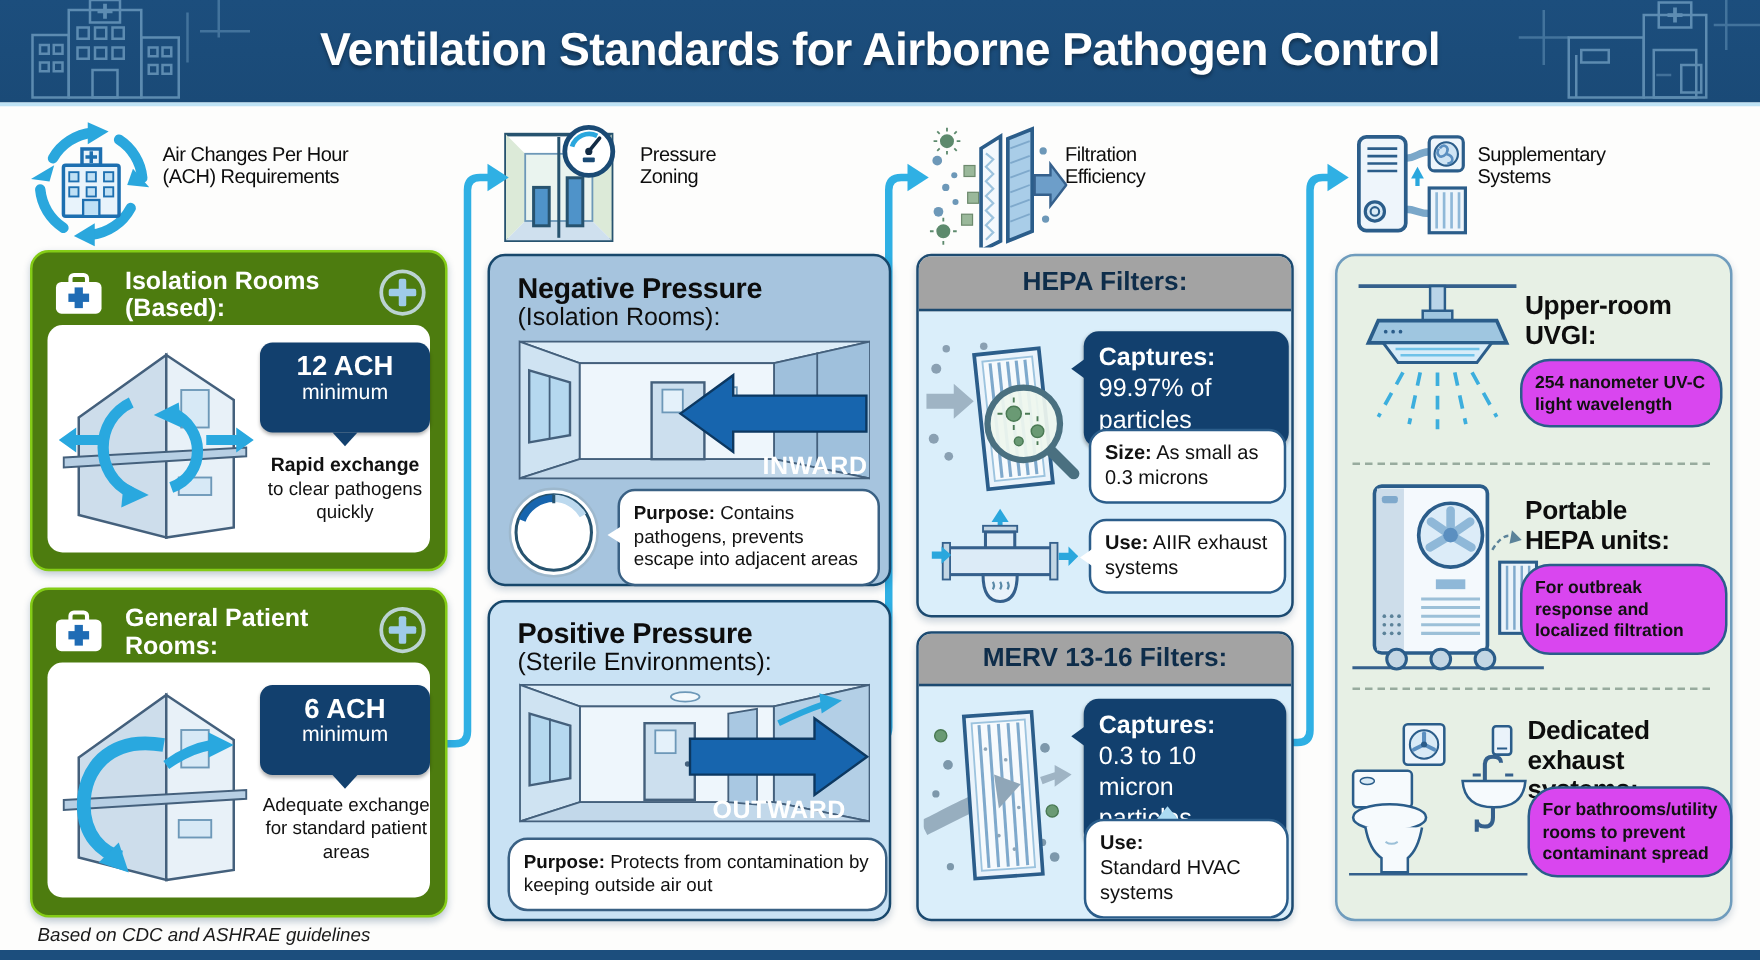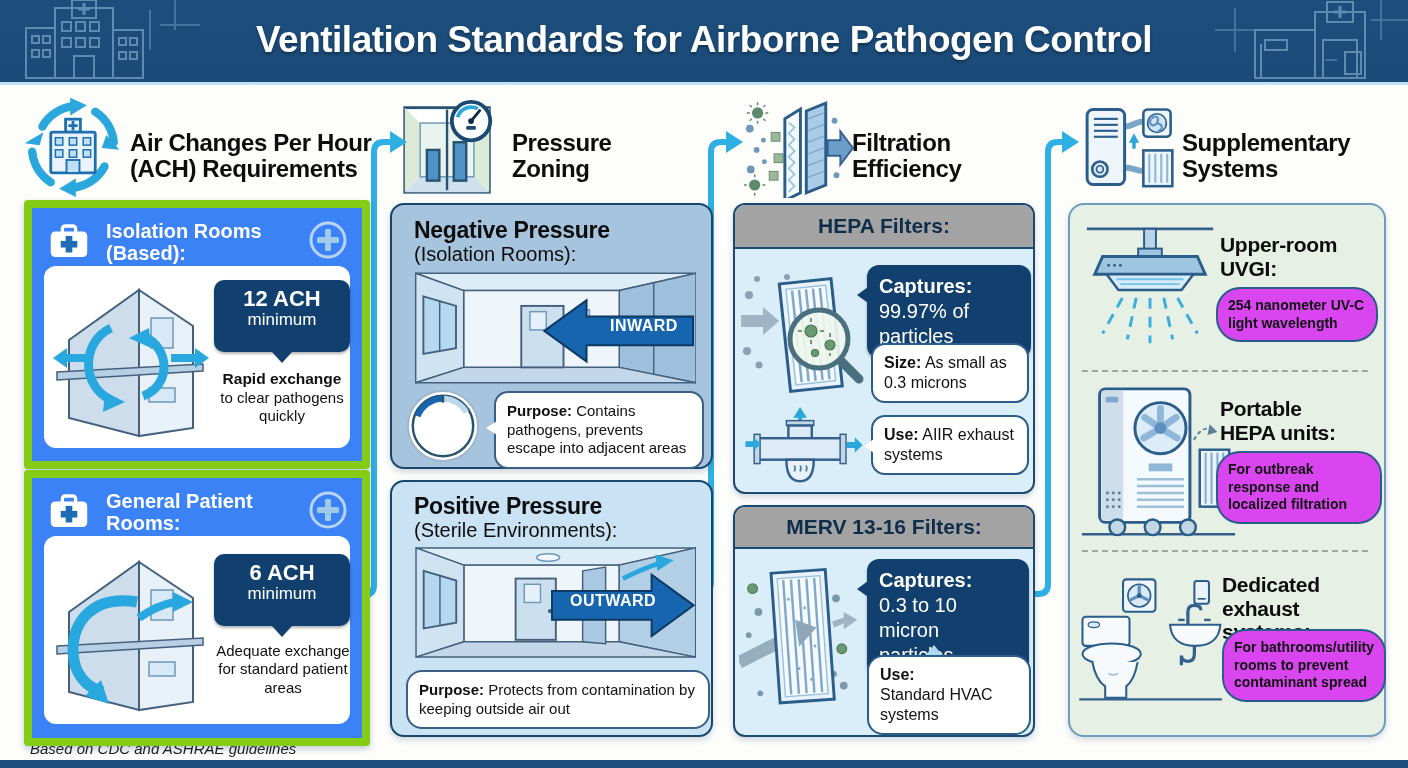--- a/index.html
+++ b/index.html
@@ -3,38 +3,38 @@
 <meta charset="utf-8">
 <style>
   html,body{margin:0;padding:0;}
   body{width:1408px;height:768px;background:#fdfdfc;font-family:"Liberation Sans",sans-serif;overflow:hidden;position:relative;}
   .abs{position:absolute;}
   
   #banner{left:0;top:0;width:1408px;height:82px;background:linear-gradient(180deg,#1c4e7d 0%,#1a4a77 100%);border-bottom:3px solid #bfe3f5;}
   #banner h1{margin:0;text-align:center;line-height:80px;color:#fff;font-size:37px;font-weight:bold;letter-spacing:-0.5px;text-shadow:0 2px 3px rgba(0,0,0,.35);}
   .deco{opacity:.5;}
   
-  .col-title{font-weight:bold;font-size:24px;line-height:1.08;color:#0d0d0d;letter-spacing:-0.4px;margin-top:14px;}
+  .col-title{font-weight:normal;font-size:16px;line-height:1.08;color:#0d0d0d;letter-spacing:-0.4px;}
   .col-title span{display:block;}
   
-  .blue-card{background:#3b82f6;border:8px solid #84cc16;border-radius:4px;box-shadow:0 3px 6px rgba(20,60,100,.25);}
+  .blue-card{background:#4d7c0f;border:2px solid #84cc16;border-radius:15px;box-shadow:0 3px 6px rgba(20,60,100,.25);}
   .blue-card .hdr-title{color:#fff;font-weight:bold;font-size:20px;line-height:1.12;}
   .blue-card .hdr-title span{display:block;}
   .white-panel{background:#fff;border-radius:12px;}
   .value-bubble{background:#12406e;border-radius:10px;color:#fff;text-align:center;box-shadow:0 2px 3px rgba(0,0,0,.3);}
   .value-bubble .v{display:block;font-size:22px;font-weight:bold;line-height:1.05;margin-top:7px;}
   .value-bubble .q{display:block;font-size:17px;line-height:1.2;}
   .value-bubble::after{content:"";position:absolute;left:50%;bottom:-11px;margin-left:-10px;border:10px solid transparent;border-top:11px solid #12406e;border-bottom:0;}
   .ach-desc{font-size:15px;color:#111;text-align:center;line-height:1.22;}
   .ach-desc b{display:block;font-size:15.5px;}
   
   .p-card{border:2px solid #17476b;border-radius:14px;box-shadow:0 3px 6px rgba(20,60,100,.2);}
   .p-title{font-size:23px;font-weight:bold;color:#0d0d0d;line-height:1.1;letter-spacing:-0.3px;}
   .p-sub{font-size:20px;font-weight:normal;display:block;letter-spacing:0;}
-  .dir-label{position:absolute;color:#fff;font-weight:bold;font-size:16px;letter-spacing:.5px;}
+  .dir-label{position:absolute;color:#fff;font-weight:bold;font-size:20px;letter-spacing:.5px;margin-top:45px;}
   .purpose{background:#fff;border:2px solid #3a6184;border-radius:14px;font-size:15px;color:#111;line-height:1.24;padding:9px 11px;}
   .purpose::before{content:"";position:absolute;left:-10px;top:28px;border:7px solid transparent;border-right:11px solid #fff;border-left:0;}
   .gauge-txt{position:absolute;width:100%;text-align:center;color:#12314f;}
   
   .f-card{background:#daeefa;border:2px solid #1c4a70;border-radius:12px;overflow:hidden;box-shadow:0 3px 6px rgba(20,60,100,.2);}
   .f-band{background:#a3a3a3;border-bottom:2px solid #1c4a70;text-align:center;font-weight:bold;color:#0e2d4a;}
   .navy-bubble{background:#12406e;border-radius:12px;color:#fff;font-size:20px;line-height:1.25;padding:9px 12px;box-shadow:0 2px 3px rgba(0,0,0,.3);}
   .navy-bubble::before{content:"";position:absolute;left:-10px;top:22px;border:8px solid transparent;border-right:11px solid #12406e;border-left:0;}
   .white-bubble{background:#fff;border:2px solid #2b5d8a;border-radius:14px;font-size:16px;color:#111;line-height:1.25;padding:8px 11px;}
   .tailless::before{display:none;}

